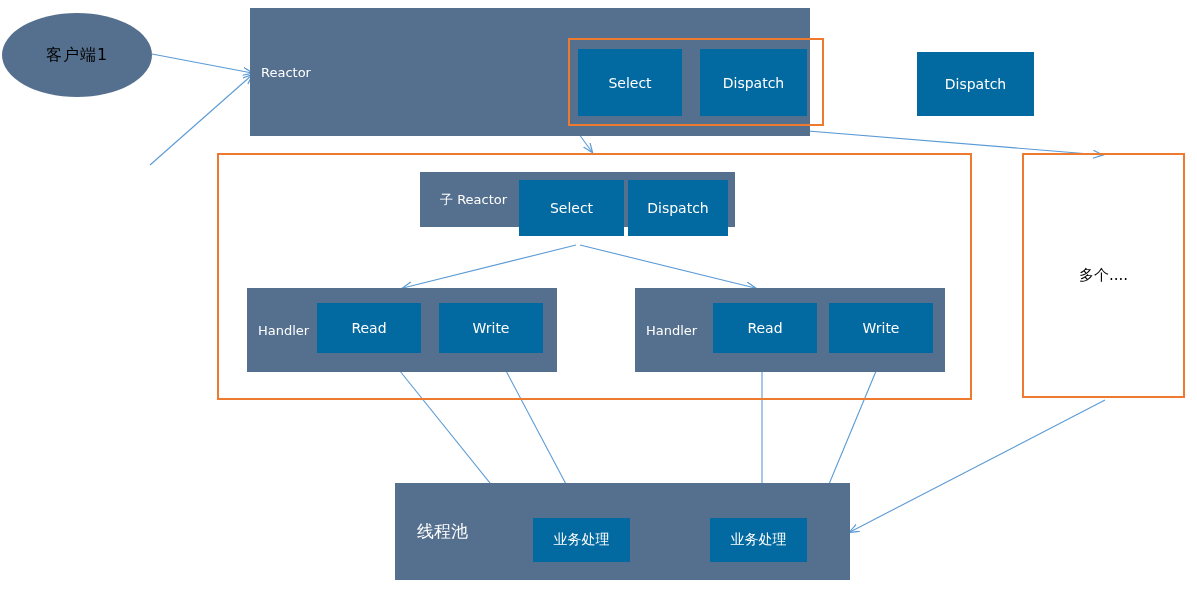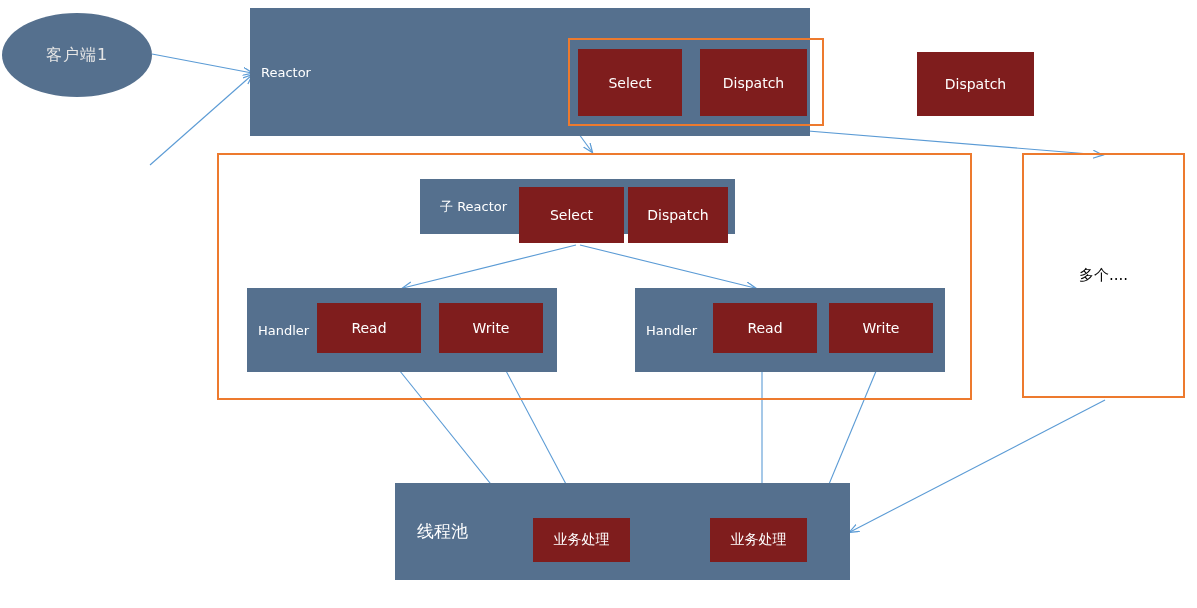--- a/index.html
+++ b/index.html
@@ -31,36 +31,36 @@
     box-sizing: border-box;
   }
 
   
   .ellipse {
     background: #55708E;
     border-radius: 50%;
     display: flex;
     align-items: center;
     justify-content: center;
-    color: #e5e5e5;
+    color: #000000;
     font-size: 16px;
     letter-spacing: 1px;
     text-align: right;
   }
 
   
   .slate {
     background: #55708E;
     display: flex;
     align-items: center;
   }
 
   
   .orange {
-    background: #7f1d1d;
+    background: #0369a1;
     display: flex;
     align-items: center;
     justify-content: center;
     color: #ffffff;
     font-size: 14px;
   }
 
   
   .orange-outline {
     border: 2px solid #ED7A2E;
@@ -150,21 +150,21 @@
       <span>Dispatch</span>
     </div>
 
     <div class="node orange" style="left:667px; top:44px; width:117px; height:64px;">
       <span>Dispatch</span>
     </div>
   </div>
 
   <div class="node orange-outline" style="left:217px; top:153px; width:755px; height:247px;"></div>
 
-  <div class="node slate" style="left:420px; top:179px; width:315px; height:55px;">
+  <div class="node slate" style="left:420px; top:172px; width:315px; height:55px;">
     <span class="slate-label cjk" style="margin-left:20px;">子 Reactor</span>
     <div class="node orange" style="left:99px; top:8px; width:105px; height:56px;">
       <span>Select</span>
     </div>
     <div class="node orange" style="left:208px; top:8px; width:100px; height:56px;">
       <span>Dispatch</span>
     </div>
   </div>
 
   <div class="node slate" style="left:247px; top:288px; width:310px; height:84px;">

